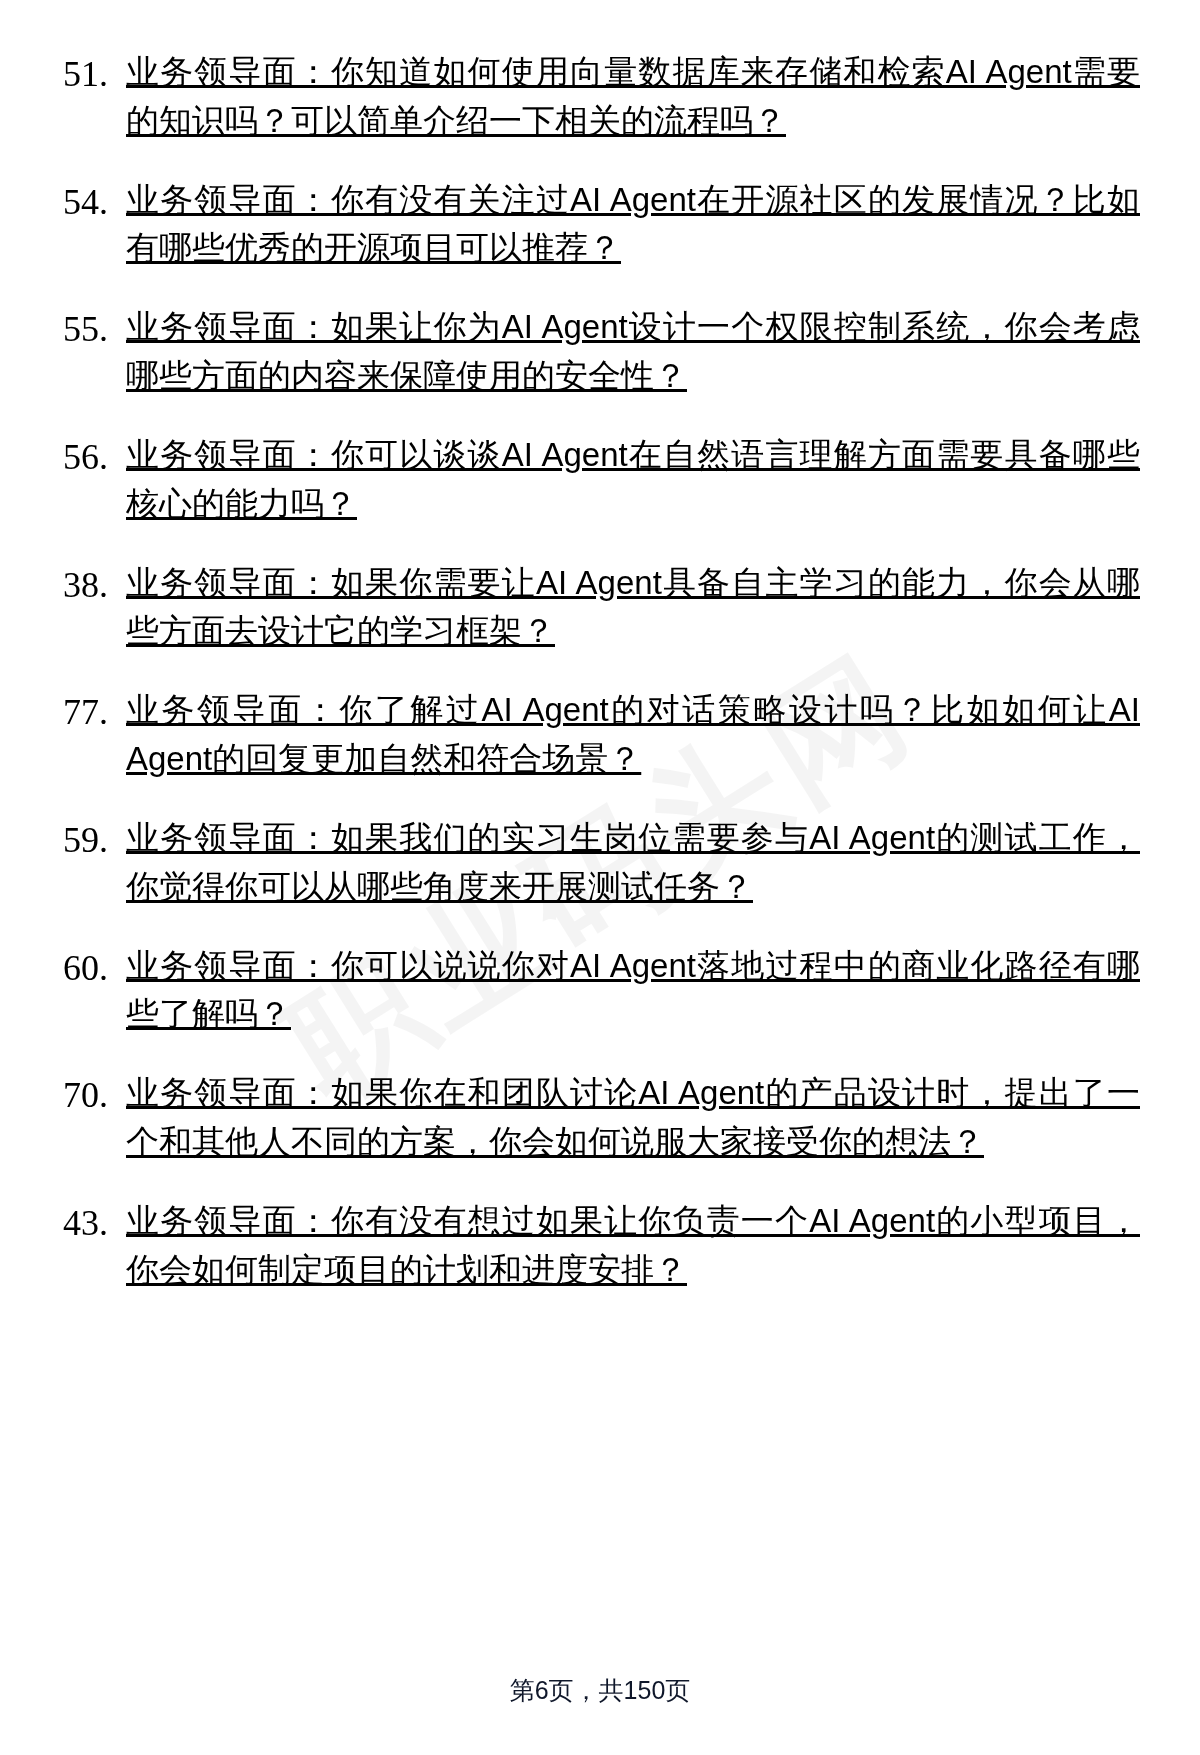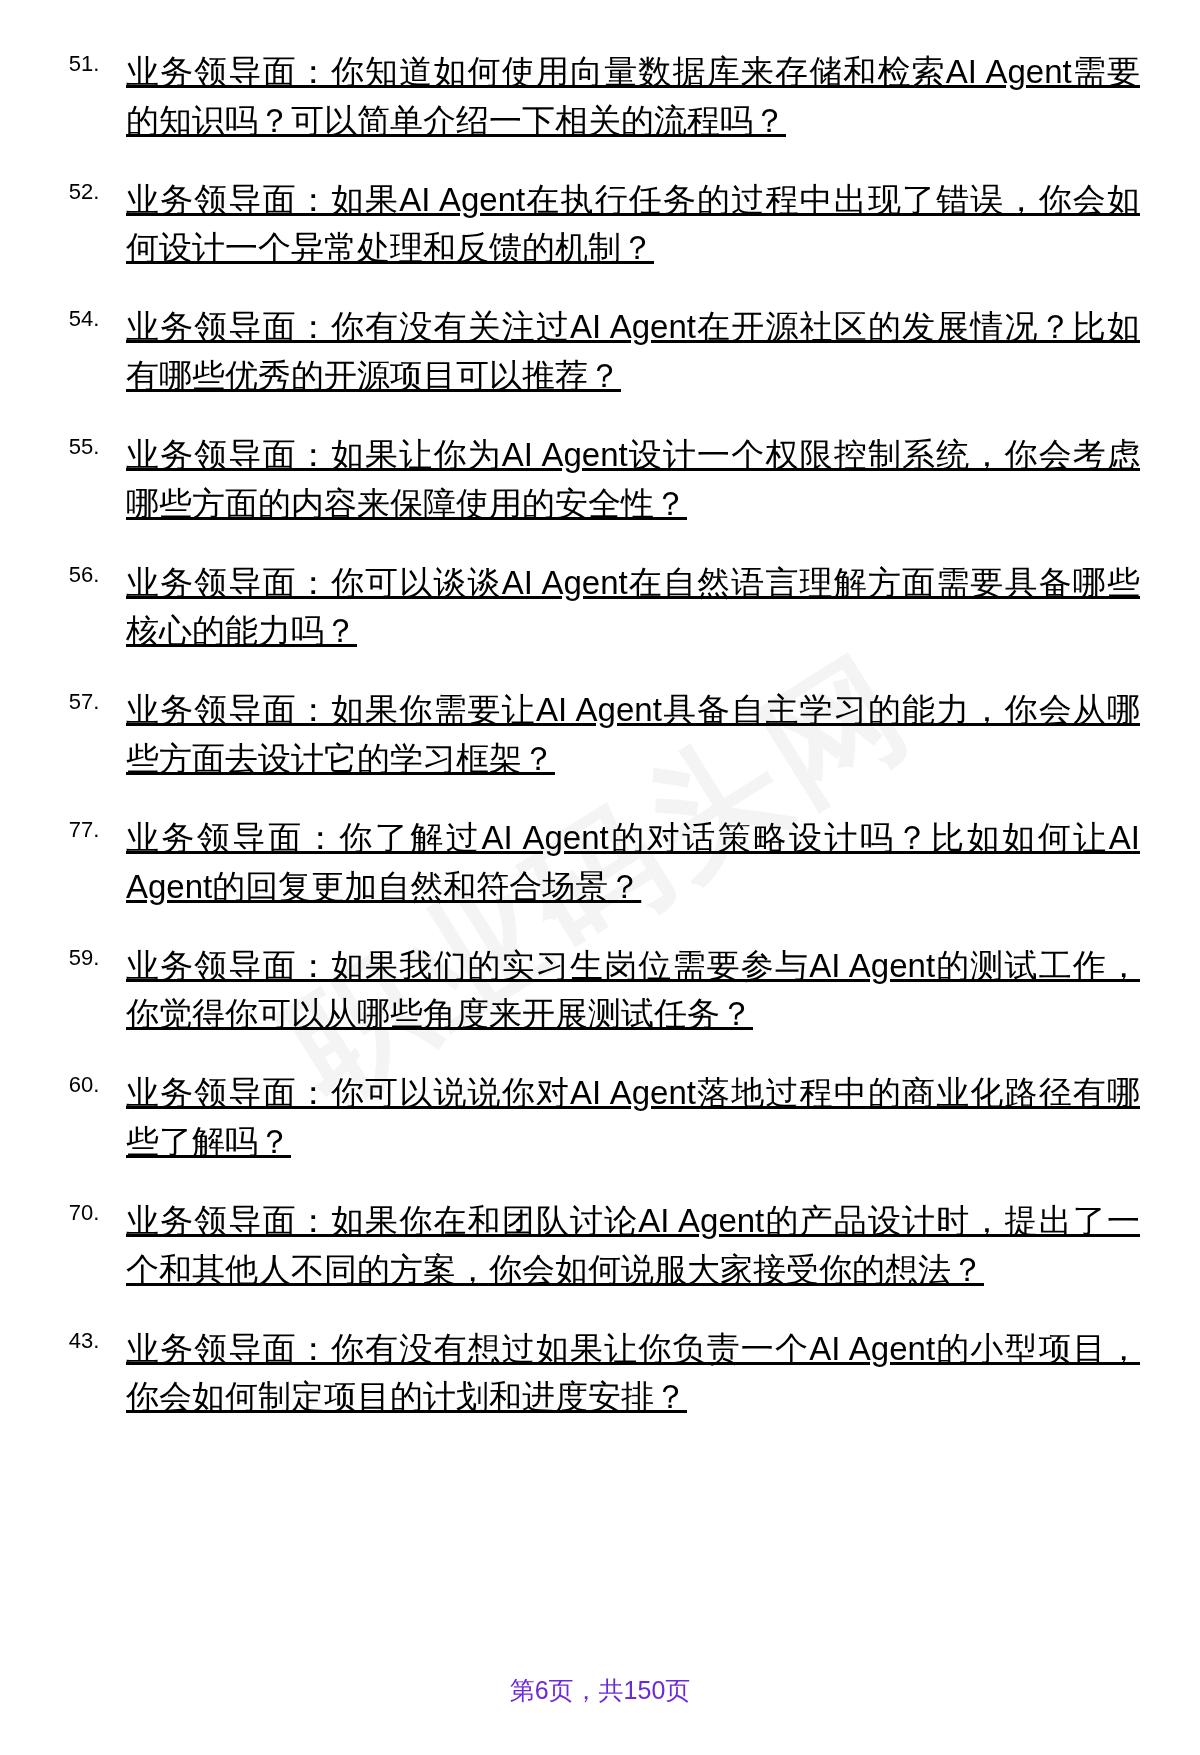--- a/index.html
+++ b/index.html
@@ -37,84 +37,81 @@
     z-index: 1;
   }
   .qa-item {
     display: flex;
     align-items: flex-start;
     margin-bottom: 30px;
   }
   .qa-num {
     flex: 0 0 auto;
     width: 66px;
-    text-align: center;
-    font-size: 22px;
+    text-align: right;
+    font-size: 36px;
     line-height: 1.48;
     padding-right: 18px;
     box-sizing: border-box;
     white-space: nowrap;
+    font-family: Liberation Serif, serif;
   }
   .qa-text {
     flex: 1 1 auto;
     font-size: 33px;
     line-height: 1.48;
     text-align: justify;
     text-justify: inter-ideograph;
     word-break: break-word;
     text-decoration: underline;
   }
   .footer {
     position: absolute;
     left: 0;
     right: 0;
     bottom: 48px;
     text-align: center;
     font-size: 25px;
-    color: #6d28d9;
+    color: #0f172a;
     z-index: 1;
   }
 </style>
 </head>
 <body>
 
 <div class="page">
 
   <div class="watermark">职业码头网</div>
 
   <div class="content">
 
     <div class="qa-item">
       <div class="qa-num">51.</div>
       <div class="qa-text">业务领导面：你知道如何使用向量数据库来存储和检索AI Agent需要的知识吗？可以简单介绍一下相关的流程吗？</div>
     </div>
 
-    <div class="qa-item">
-      <div class="qa-num">52.</div>
-      <div class="qa-text">业务领导面：如果AI Agent在执行任务的过程中出现了错误，你会如何设计一个异常处理和反馈的机制？</div>
-    </div>
 
 
     <div class="qa-item">
       <div class="qa-num">54.</div>
       <div class="qa-text">业务领导面：你有没有关注过AI Agent在开源社区的发展情况？比如有哪些优秀的开源项目可以推荐？</div>
     </div>
 
     <div class="qa-item">
       <div class="qa-num">55.</div>
       <div class="qa-text">业务领导面：如果让你为AI Agent设计一个权限控制系统，你会考虑哪些方面的内容来保障使用的安全性？</div>
     </div>
 
     <div class="qa-item">
       <div class="qa-num">56.</div>
       <div class="qa-text">业务领导面：你可以谈谈AI Agent在自然语言理解方面需要具备哪些核心的能力吗？</div>
     </div>
 
     <div class="qa-item">
-      <div class="qa-num">57.</div>
+      <div class="qa-num">38.</div>
       <div class="qa-text">业务领导面：如果你需要让AI Agent具备自主学习的能力，你会从哪些方面去设计它的学习框架？</div>
     </div>
 
     <div class="qa-item">
       <div class="qa-num">77.</div>
       <div class="qa-text">业务领导面：你了解过AI Agent的对话策略设计吗？比如如何让AI Agent的回复更加自然和符合场景？</div>
     </div>
 
     <div class="qa-item">
       <div class="qa-num">59.</div>

